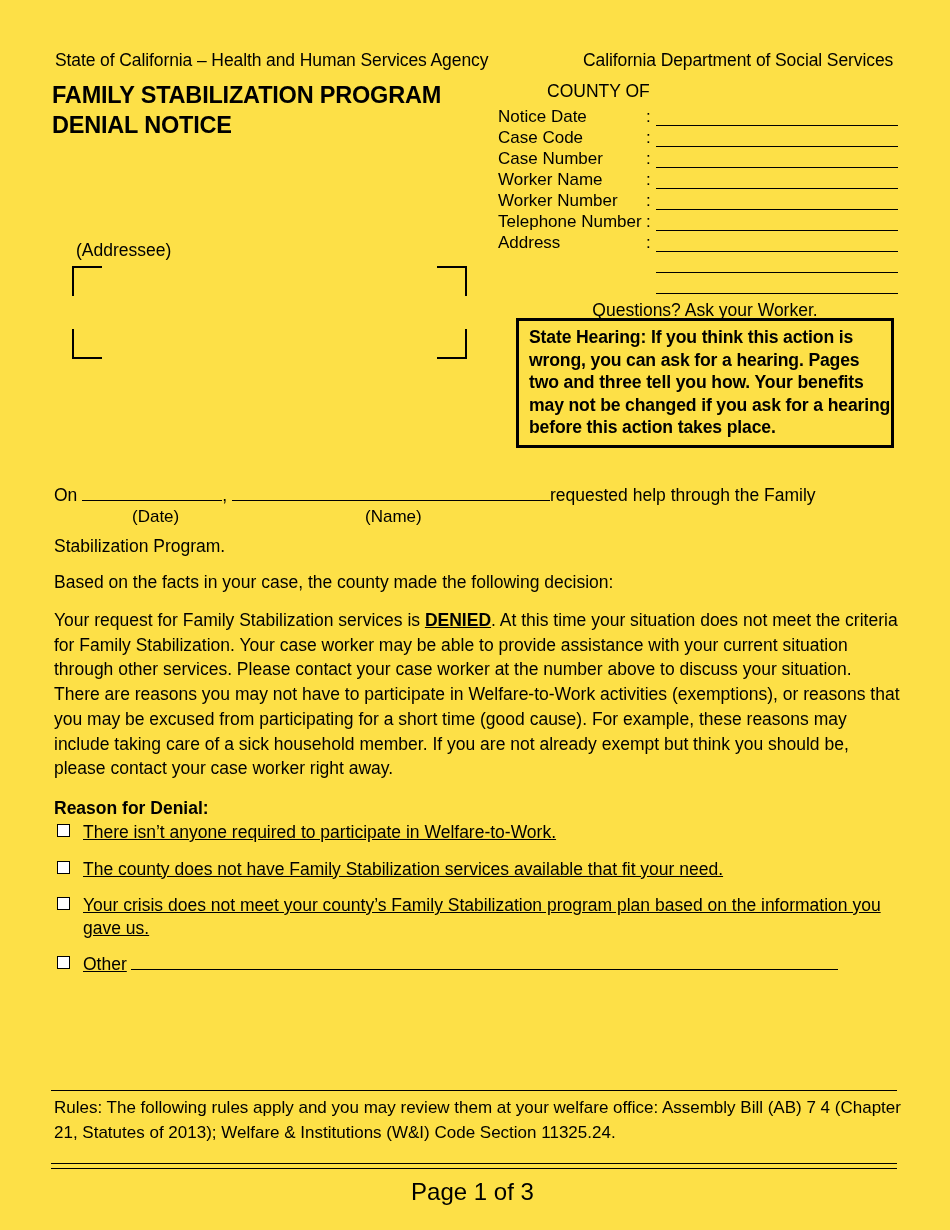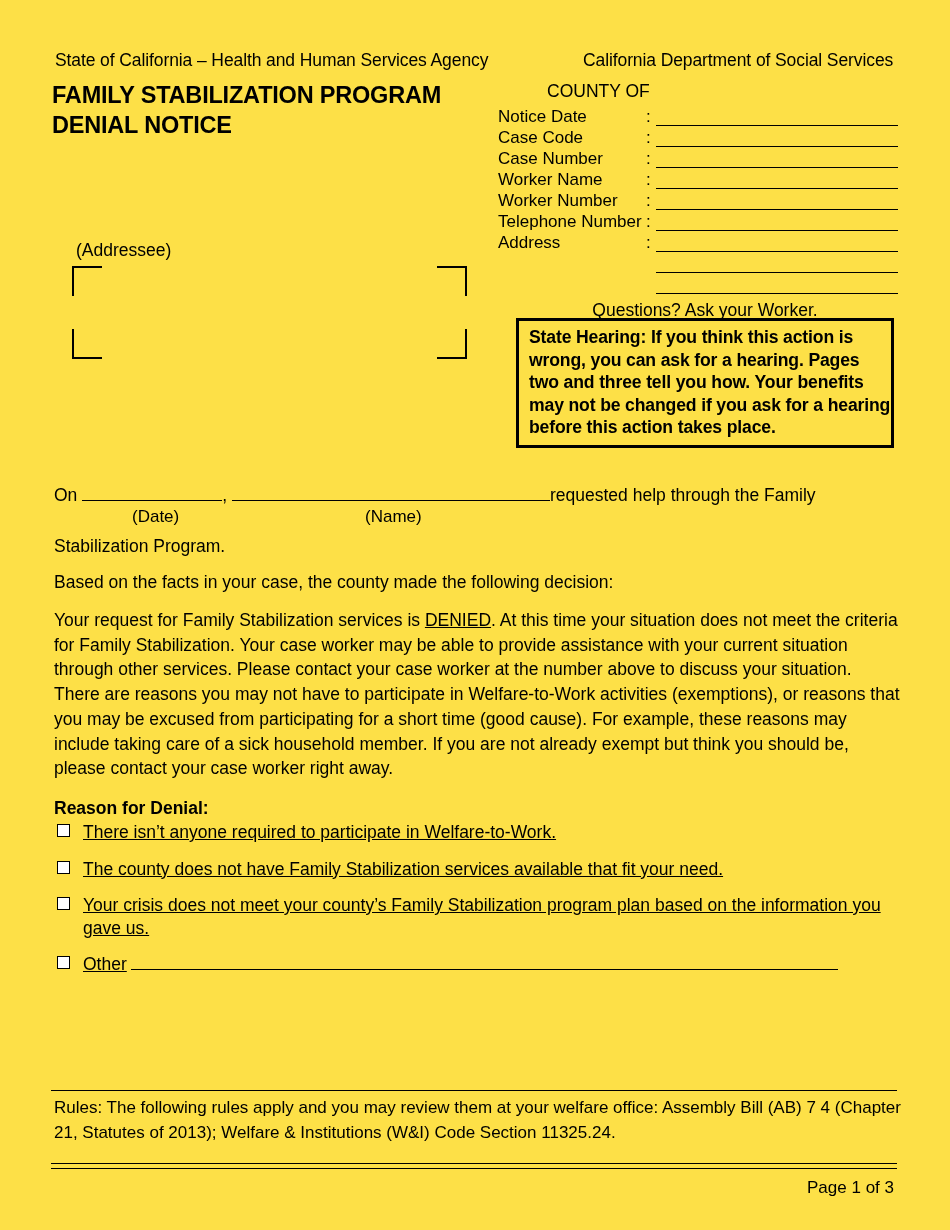--- a/index.html
+++ b/index.html
@@ -140,21 +140,21 @@
   .based-line { left: 54px; top: 572px; font-size: 17.5px; }
 
   .denial-para {
     left: 54px; top: 608px;
     width: 846px;
     font-size: 17.5px;
     line-height: 24.7px;
     text-align: left;
   }
   .denied-word {
-    font-weight: normal;
+    font-weight: bold;
     text-decoration: underline;
   }
 
   
   .reason-heading {
     left: 54px; top: 798px;
     font-size: 17.5px;
     font-weight: bold;
   }
   .reasons {
@@ -204,22 +204,22 @@
     font-size: 17px;
     line-height: 24.5px;
   }
   .footer-left {
     left: 54px; top: 1178px;
     font-size: 17.5px;
   }
   .footer-right {
     left: 51px; top: 1178px;
     width: 843px;
-    text-align: right;
-    font-size: 17px;
+    text-align: center;
+    font-size: 24px;
   }
 </style>
 </head>
 <body>
 
 <div id="page">
 
   <div class="abs agency-line">State of California – Health and Human Services Agency</div>
   <div class="abs dept-line">California Department of Social Services</div>
 

